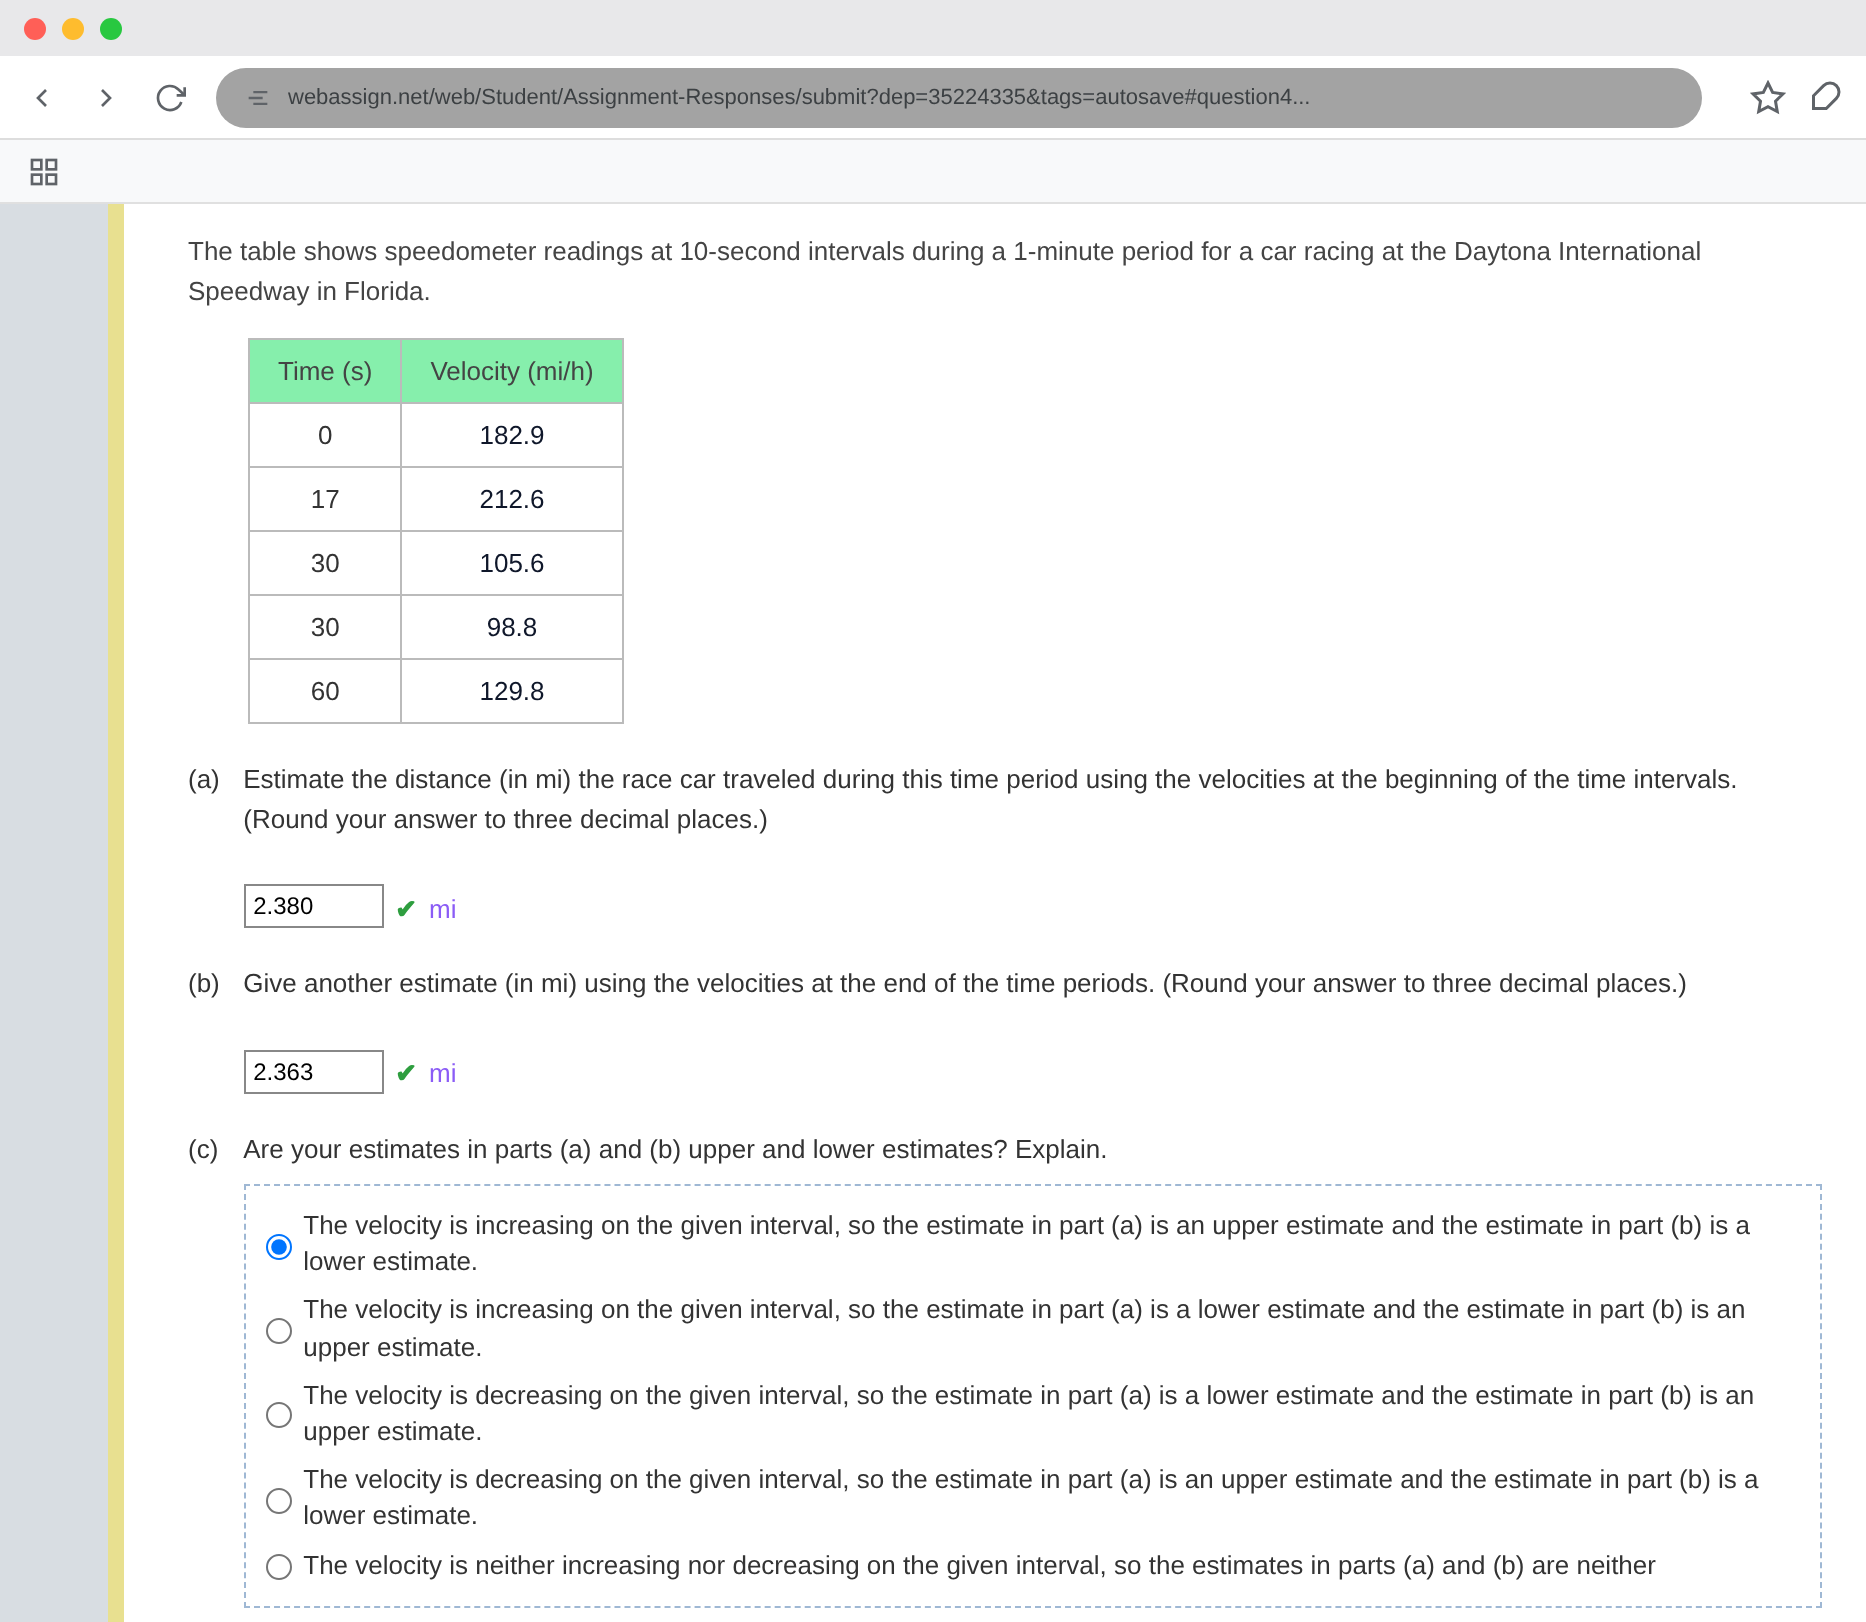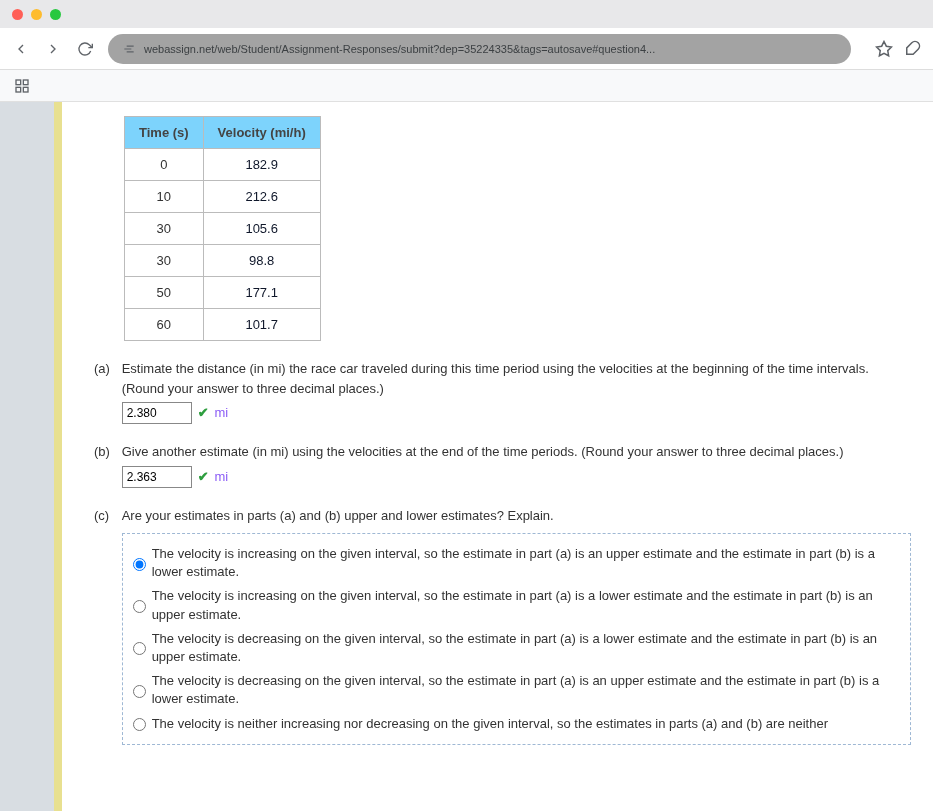--- a/index.html
+++ b/index.html
@@ -75,29 +75,29 @@
     margin-left: 30px;
     margin-bottom: 18px;
   }
   table.data th, table.data td {
     border: 1px solid #bbb;
     padding: 8px 14px;
     text-align: center;
     font-size: 13px;
   }
   table.data th {
-    background: #7dd3fc;
-    font-weight: bold;
+    background: #86efac;
+    font-weight: normal;
     color:#444;
   }
   table.data td.val { color:#0f172a; }
   .part { margin-bottom: 18px; line-height:1.5; }
   .part-label { display:inline-block; width:24px; vertical-align:top; }
   .part-body { display:inline-block; width: calc(100% - 30px); vertical-align:top; }
-  .ans-row { margin-top:4px; display:flex; align-items:center; gap:6px; }
+  .ans-row { margin-top:23px; display:flex; align-items:flex-end; gap:6px; }
   input.ans {
     width: 70px; height: 22px;
     border: 1px solid #888;
     padding: 2px 4px;
     font-family: inherit;
     font-size: 12px;
   }
   .check { color:#2e9e3f; font-weight:bold; }
   .unit { color:#8b5cf6; }
   .options {
@@ -157,52 +157,49 @@
       <rect x="14" y="3" width="7" height="7"></rect>
       <rect x="3" y="14" width="7" height="7"></rect>
       <rect x="14" y="14" width="7" height="7"></rect>
     </svg>
 </div>
 
 <div class="page">
   <div class="accent"></div>
   <div class="content">
 
+    <p class="intro">The table shows speedometer readings at 10-second intervals during a 1-minute period for a car racing at the Daytona International Speedway in Florida.</p>
 
     <table class="data">
       <thead>
         <tr>
           <th>Time (s)</th>
           <th>Velocity (mi/h)</th>
         </tr>
       </thead>
       <tbody id="tbl-body">
           <tr>
             <td>0</td>
             <td class="val">182.9</td>
           </tr>
           <tr>
-            <td>10</td>
+            <td>17</td>
             <td class="val">212.6</td>
           </tr>
           <tr>
             <td>30</td>
             <td class="val">105.6</td>
           </tr>
           <tr>
             <td>30</td>
             <td class="val">98.8</td>
           </tr>
           <tr>
-            <td>50</td>
-            <td class="val">177.1</td>
-          </tr>
-          <tr>
             <td>60</td>
-            <td class="val">101.7</td>
+            <td class="val">129.8</td>
           </tr>
         </tbody>
     </table>
 
     <div class="part">
       <span class="part-label">(a)</span>
       <span class="part-body">
         <span>Estimate the distance (in mi) the race car traveled during this time period using the velocities at the beginning of the time intervals. (Round your answer to three decimal places.)</span>
         <div class="ans-row">
           <input class="ans" value="2.380" style="">

